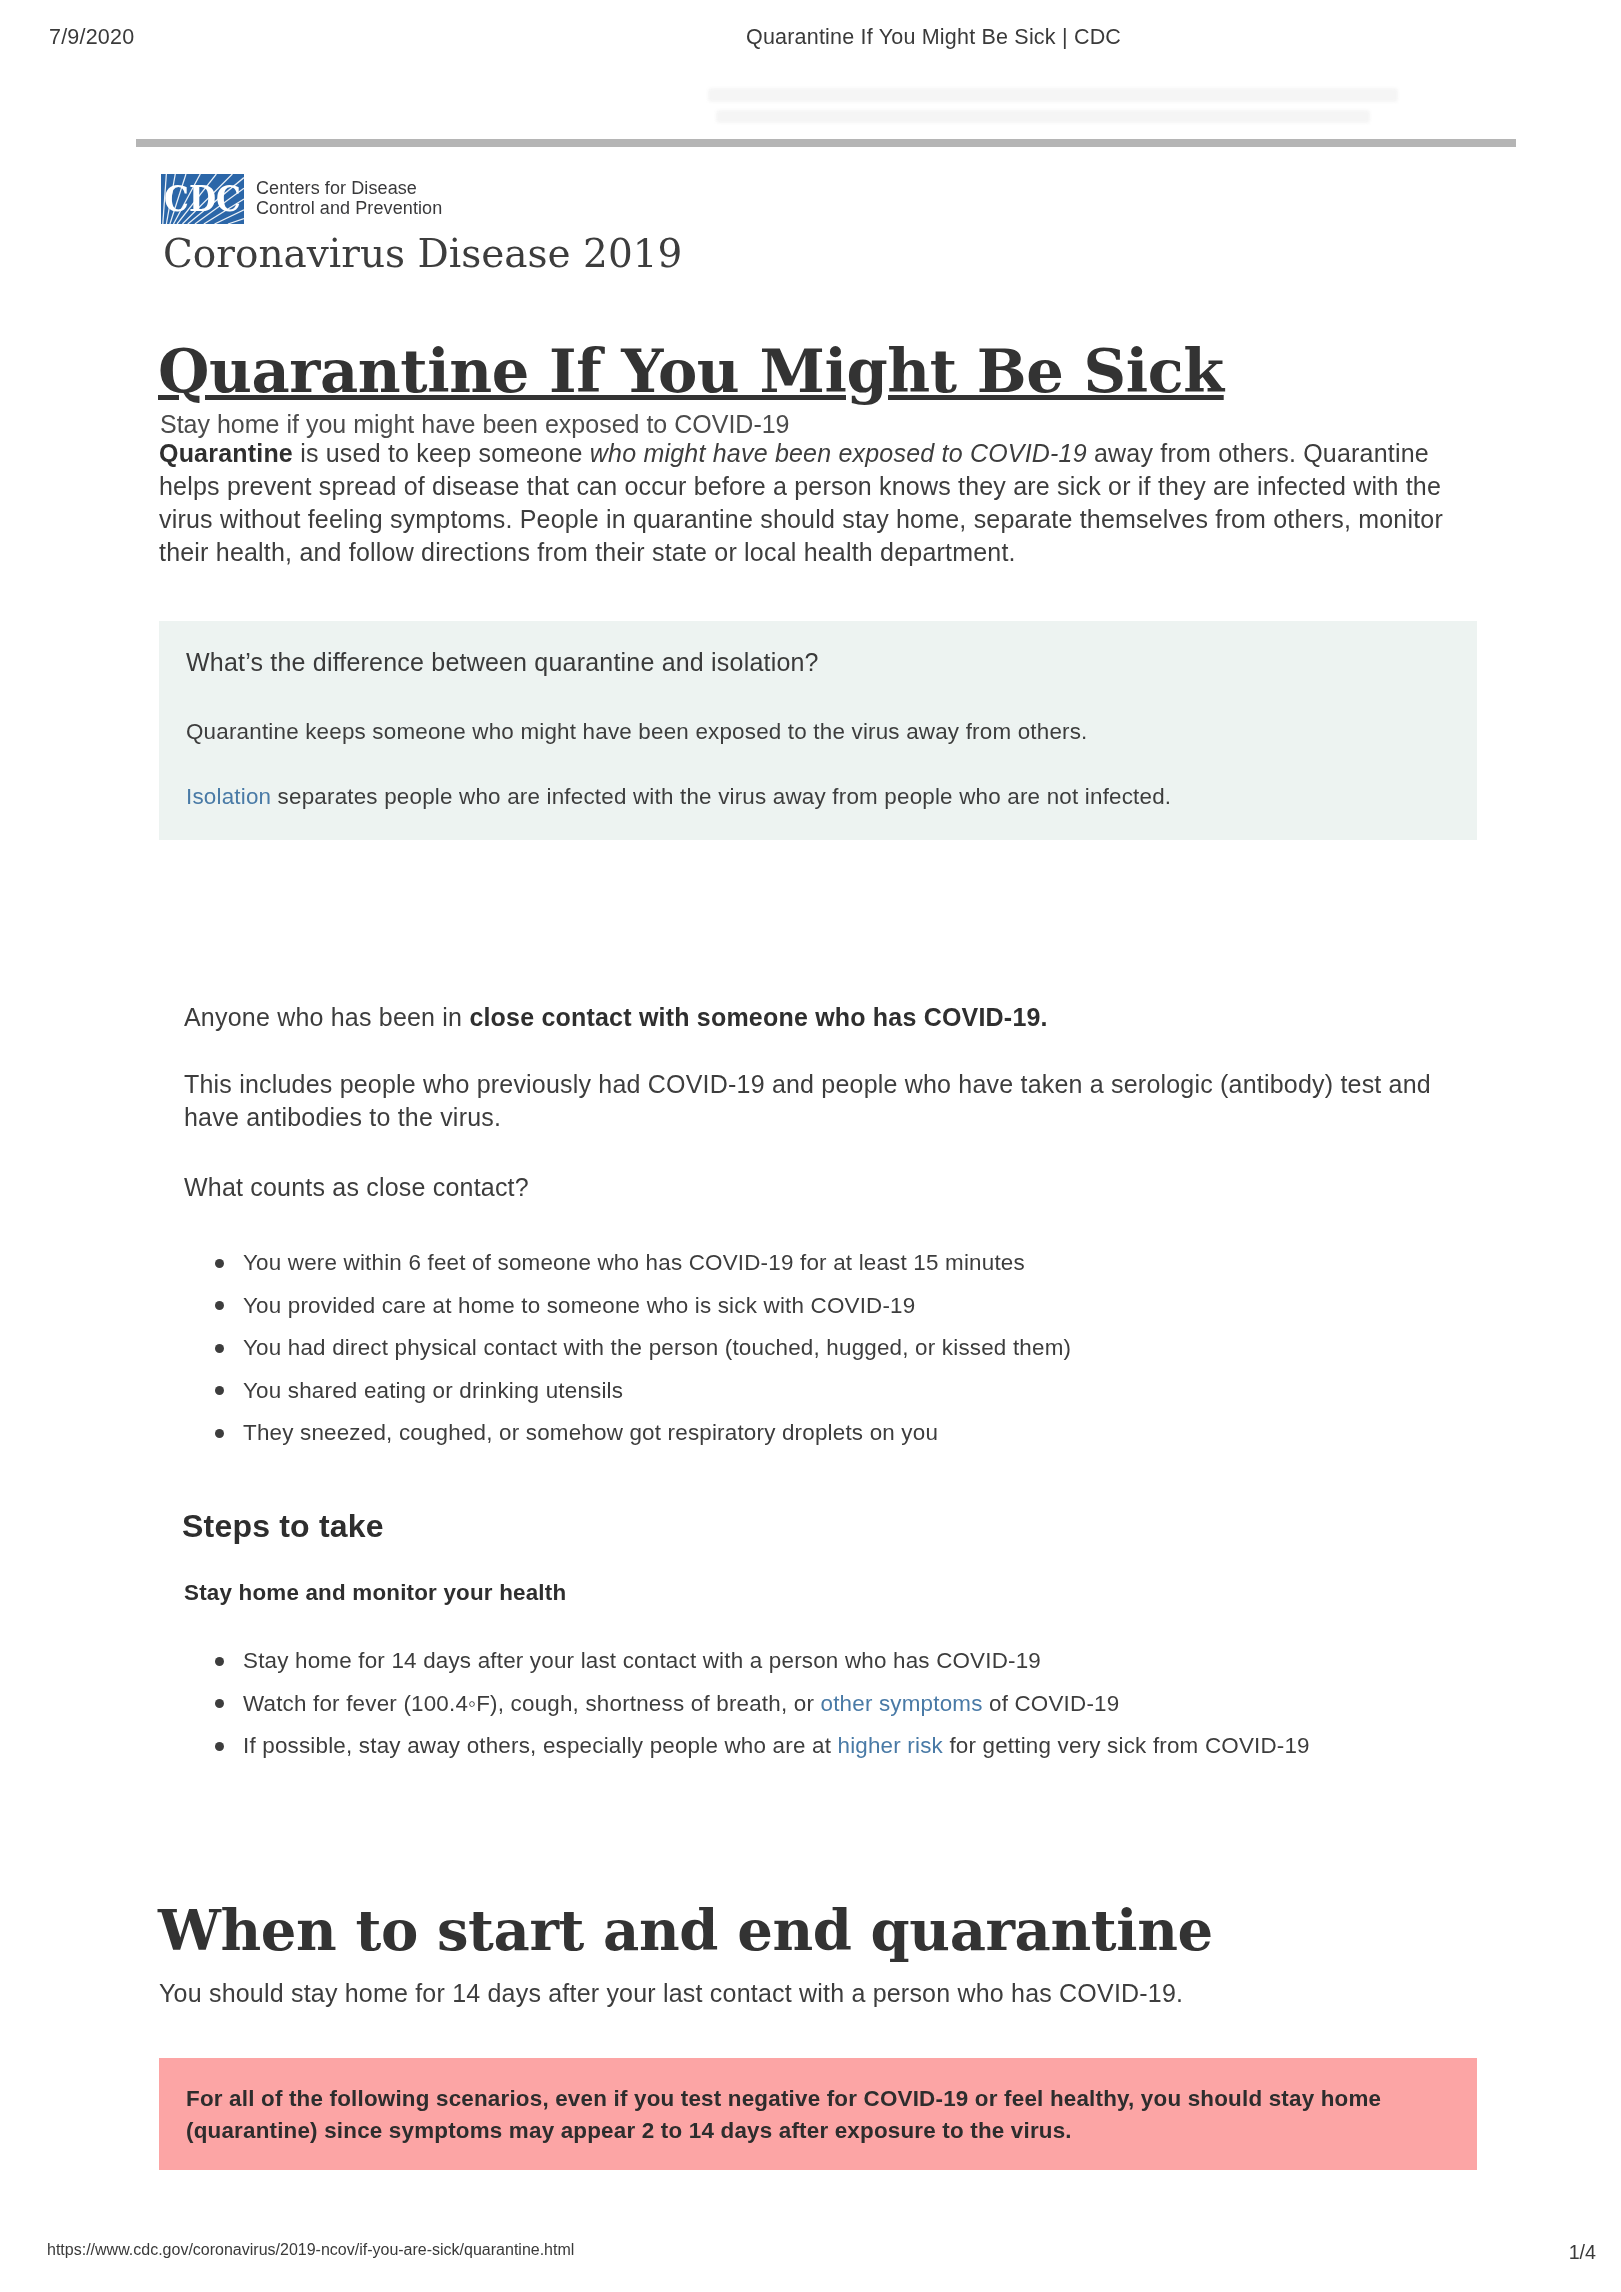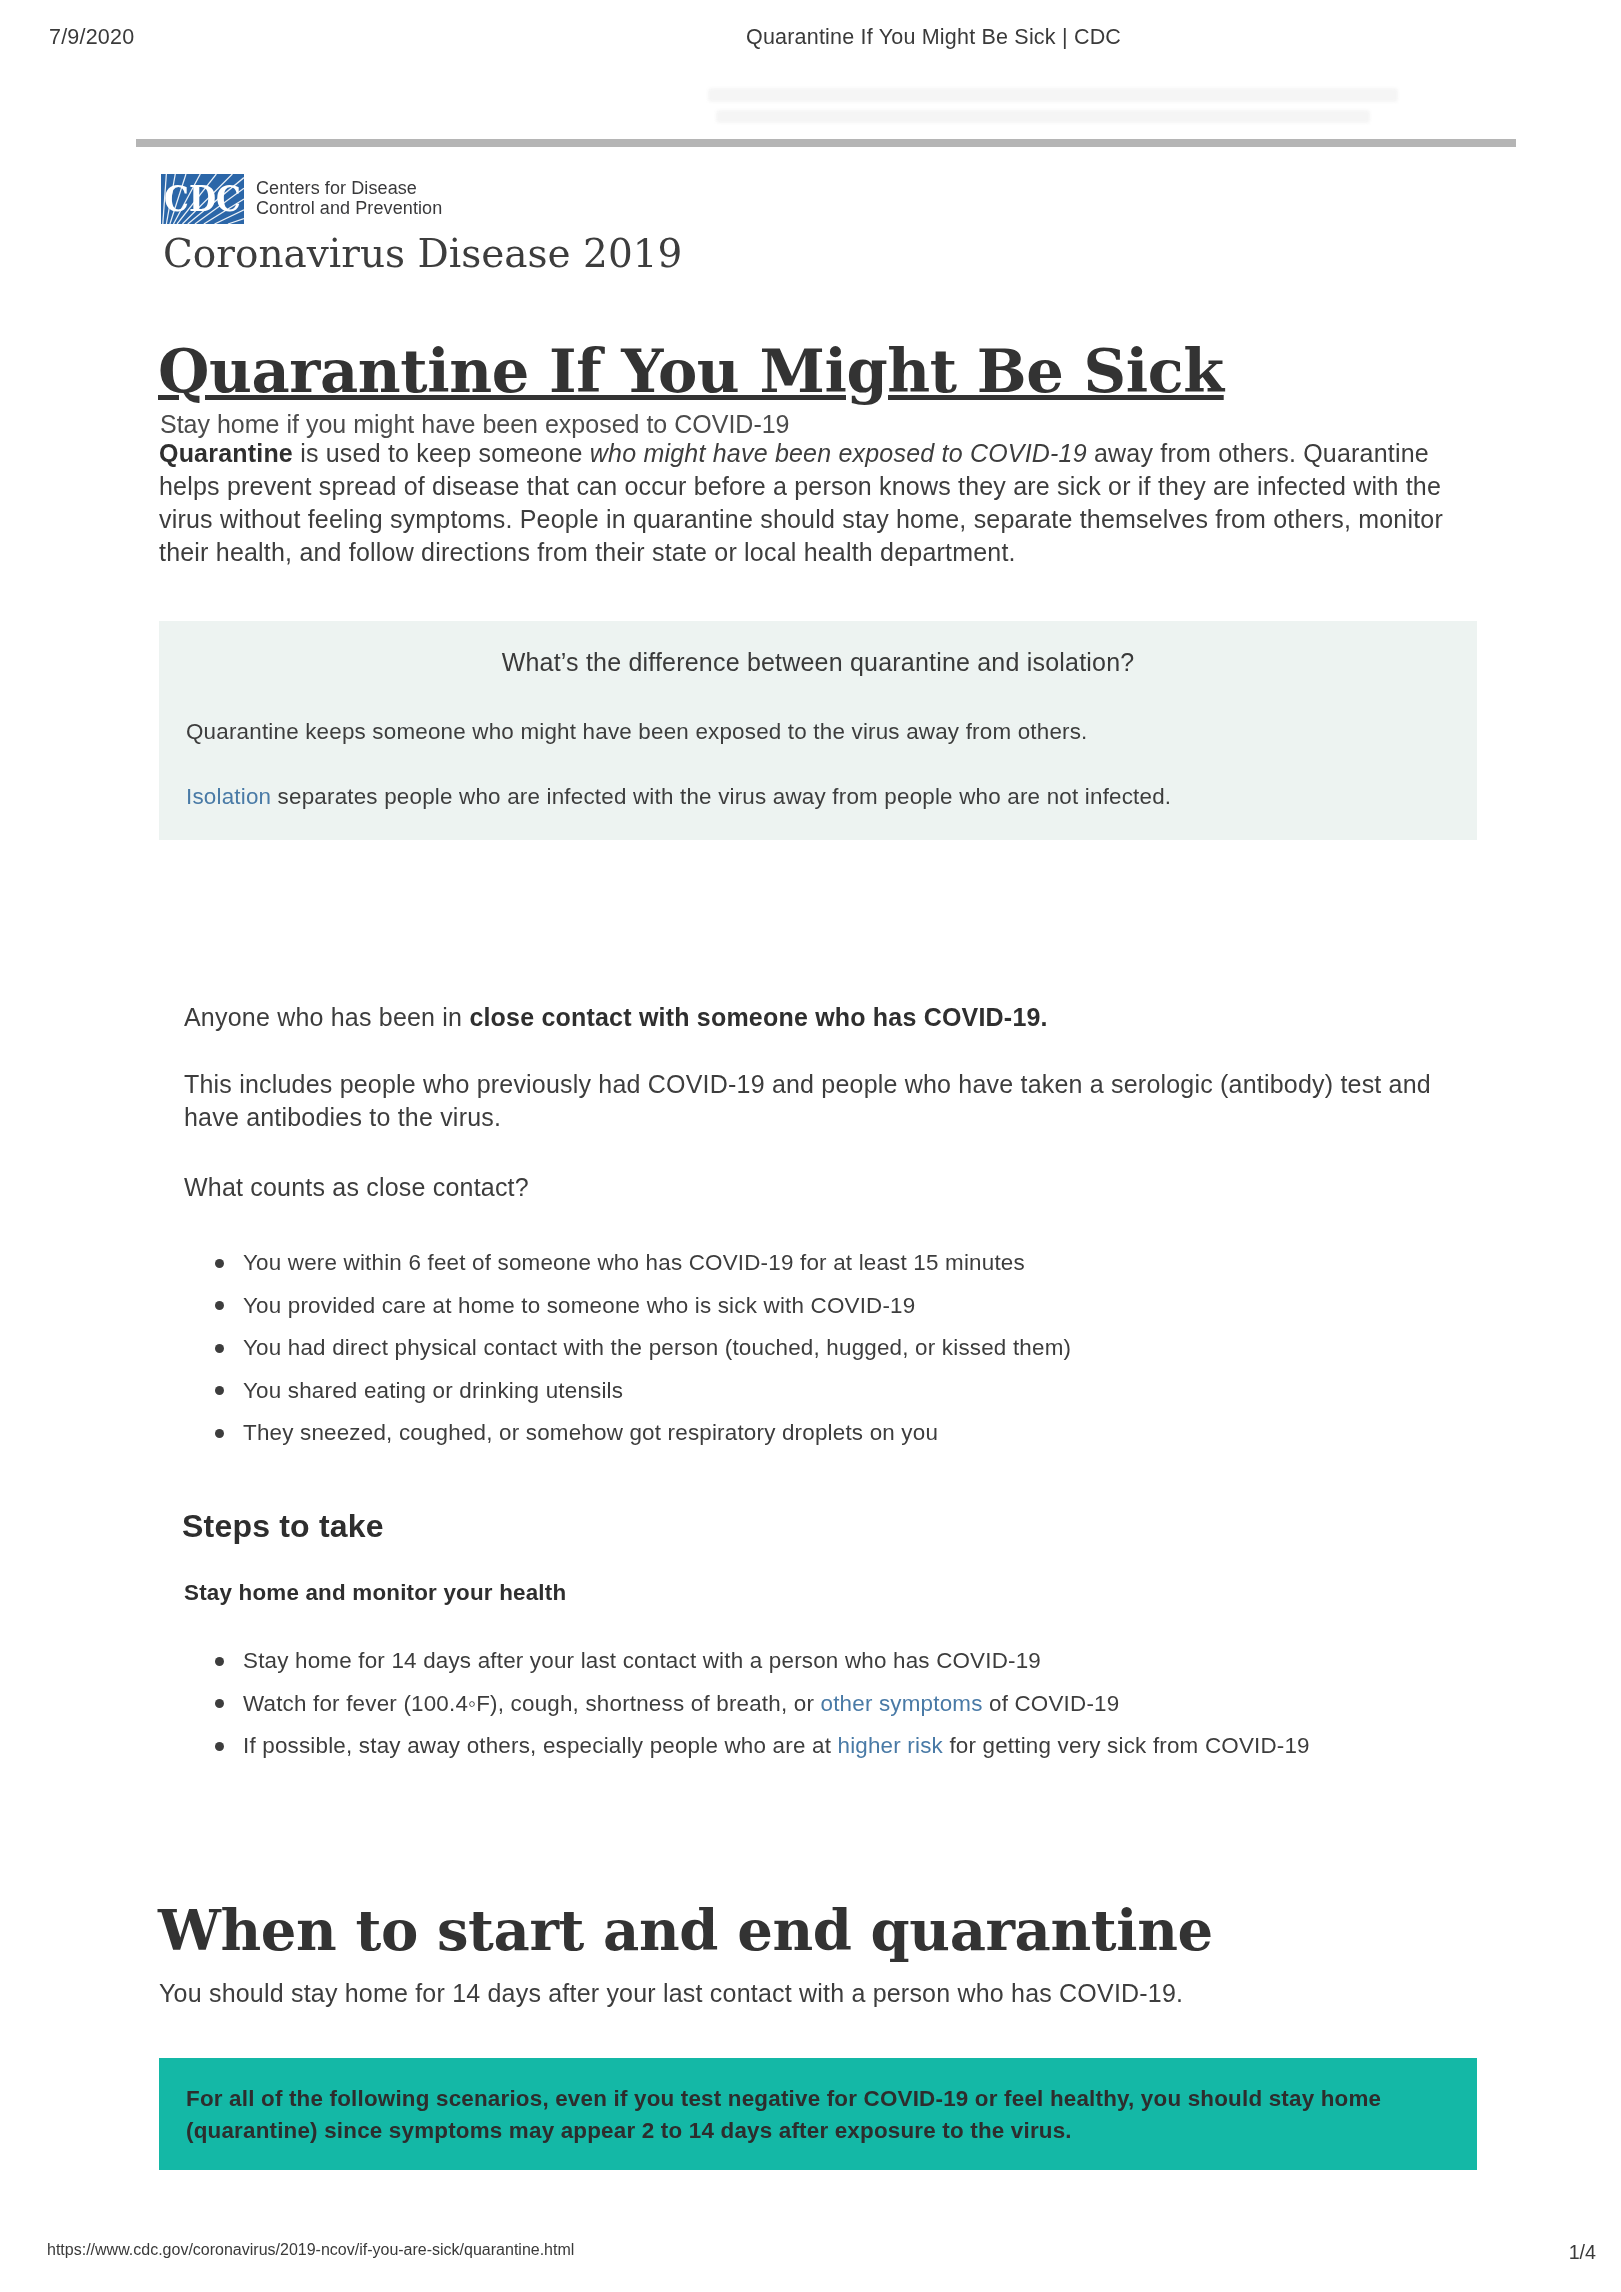--- a/index.html
+++ b/index.html
@@ -15,31 +15,31 @@
   .meta{font-size:21.5px;color:#3a3a3a;letter-spacing:0.2px;}
   .ghost{background:#ededed;opacity:0.55;filter:blur(1.8px);border-radius:3.6px;}
   .topbar{background:#b5b5b5;}
   .org-name{font-size:18px;line-height:19.7px;color:#39393b;letter-spacing:0.1px;}
   .site-title{font-family:"DejaVu Serif","Liberation Serif",serif;font-size:39px;font-weight:400;color:#3d3d3d;}
   .h1{font-family:"DejaVu Serif","Liberation Serif",serif;font-size:59px;font-weight:700;color:#333333;letter-spacing:-0.4px;}
   .h2-serif{font-family:"DejaVu Serif","Liberation Serif",serif;font-size:56px;font-weight:700;color:#333333;letter-spacing:-0.4px;}
   .subtitle{font-size:25px;color:#4c4c4c;}
   .body-text{font-size:25px;line-height:33px;color:#3d3d3d;letter-spacing:0.2px;}
   .callout-teal{background:#edf3f1;box-sizing:border-box;padding:27px 27px 30px 27px;}
-  .callout-teal h3{margin:0 0 41px 0;font-size:25px;font-weight:400;color:#3a3a3a;letter-spacing:0.2px;text-align:center;}
+  .callout-teal h3{margin:0 0 41px 0;font-size:25px;font-weight:400;color:#3a3a3a;letter-spacing:0.2px;}
   .callout-teal p{margin:0 0 38px 0;font-size:22.4px;line-height:27px;color:#3d3d3d;letter-spacing:0.2px;}
   .callout-teal p:last-child{margin-bottom:0;}
   .h2-sans{font-size:32px;font-weight:700;color:#2e2e2e;letter-spacing:0.2px;}
   .h2-sans.steps{font-size:32px;}
   .h3-sans{font-size:22.4px;font-weight:700;color:#2e2e2e;letter-spacing:0.2px;}
   .bullets{list-style:none;margin:0;padding:0;}
   .bullets li{position:relative;padding-left:30px;font-size:22.4px;line-height:30px;margin-bottom:12.5px;letter-spacing:0.2px;}
   .bullets li::before{content:"";position:absolute;left:1.8px;top:10.7px;width:9px;height:9px;border-radius:50%;background:#3d3d3d;}
   a.link{color:#497aa6;text-decoration:none;cursor:pointer;}
-  .callout-cream{background:#14b8a6;box-sizing:border-box;padding:25px 27px 23px 27px;}
+  .callout-cream{background:#fca5a5;box-sizing:border-box;padding:25px 27px 23px 27px;}
   .callout-cream p{margin:0;font-size:22.4px;line-height:32px;font-weight:700;color:#2d2d2d;letter-spacing:0.2px;}
   strong{font-weight:700;color:#2f2f2f;}
   em{font-style:italic;}
   .logo-svg{display:block;}
 </style>
 </head>
 <body>
 
 <div class="page">
 

